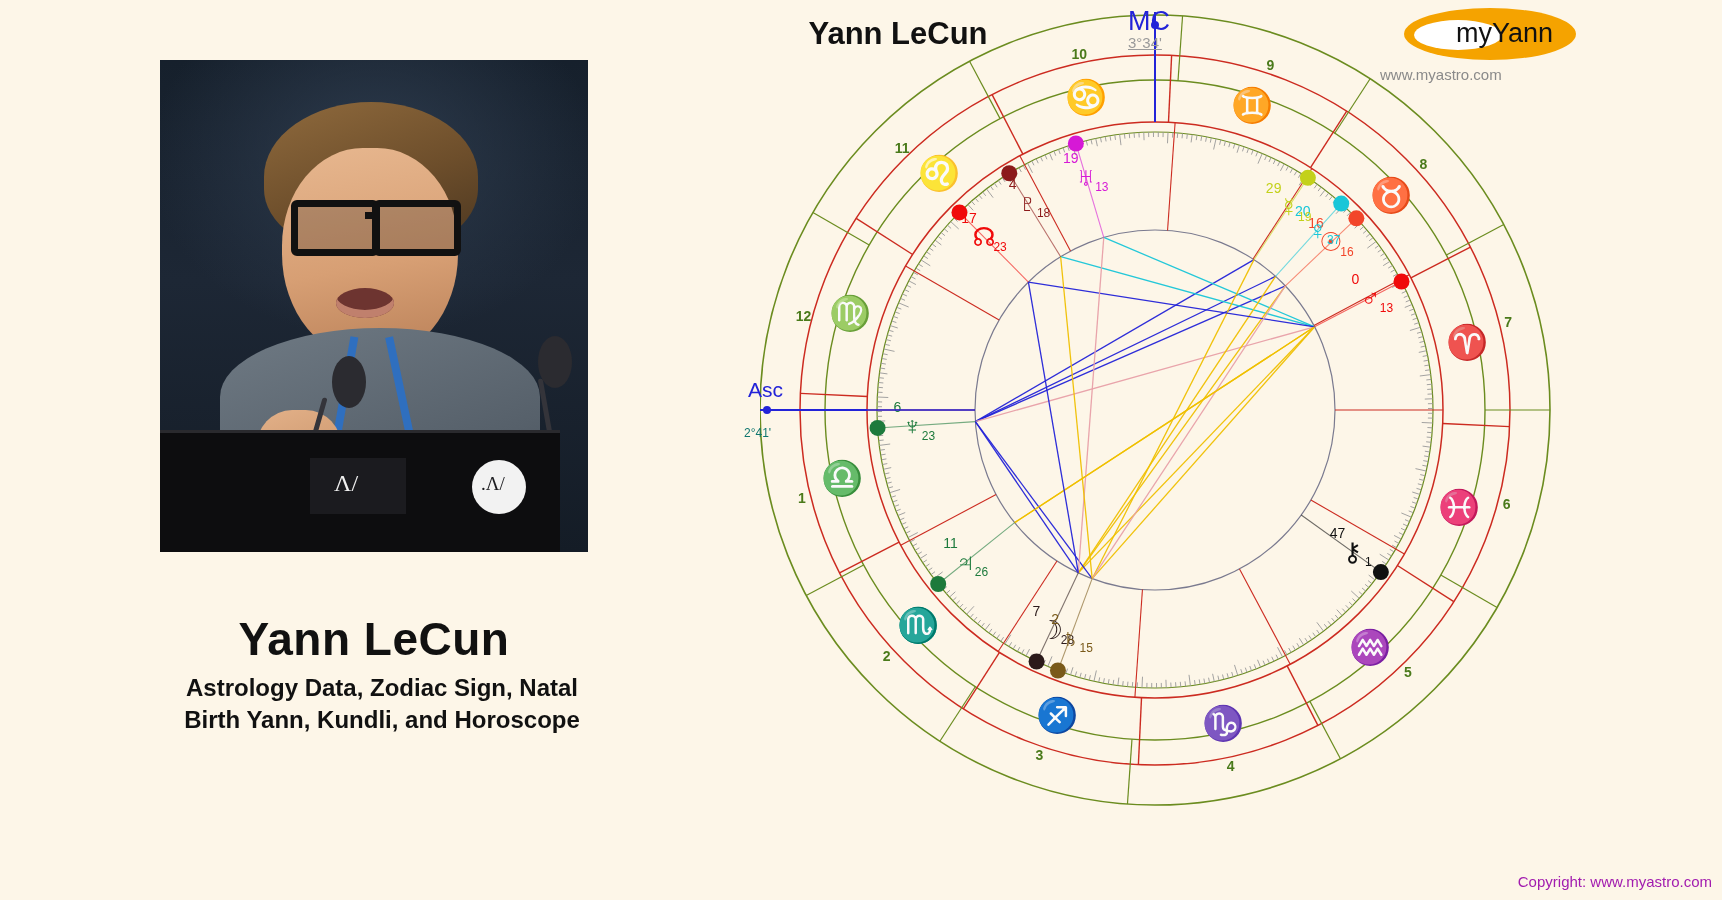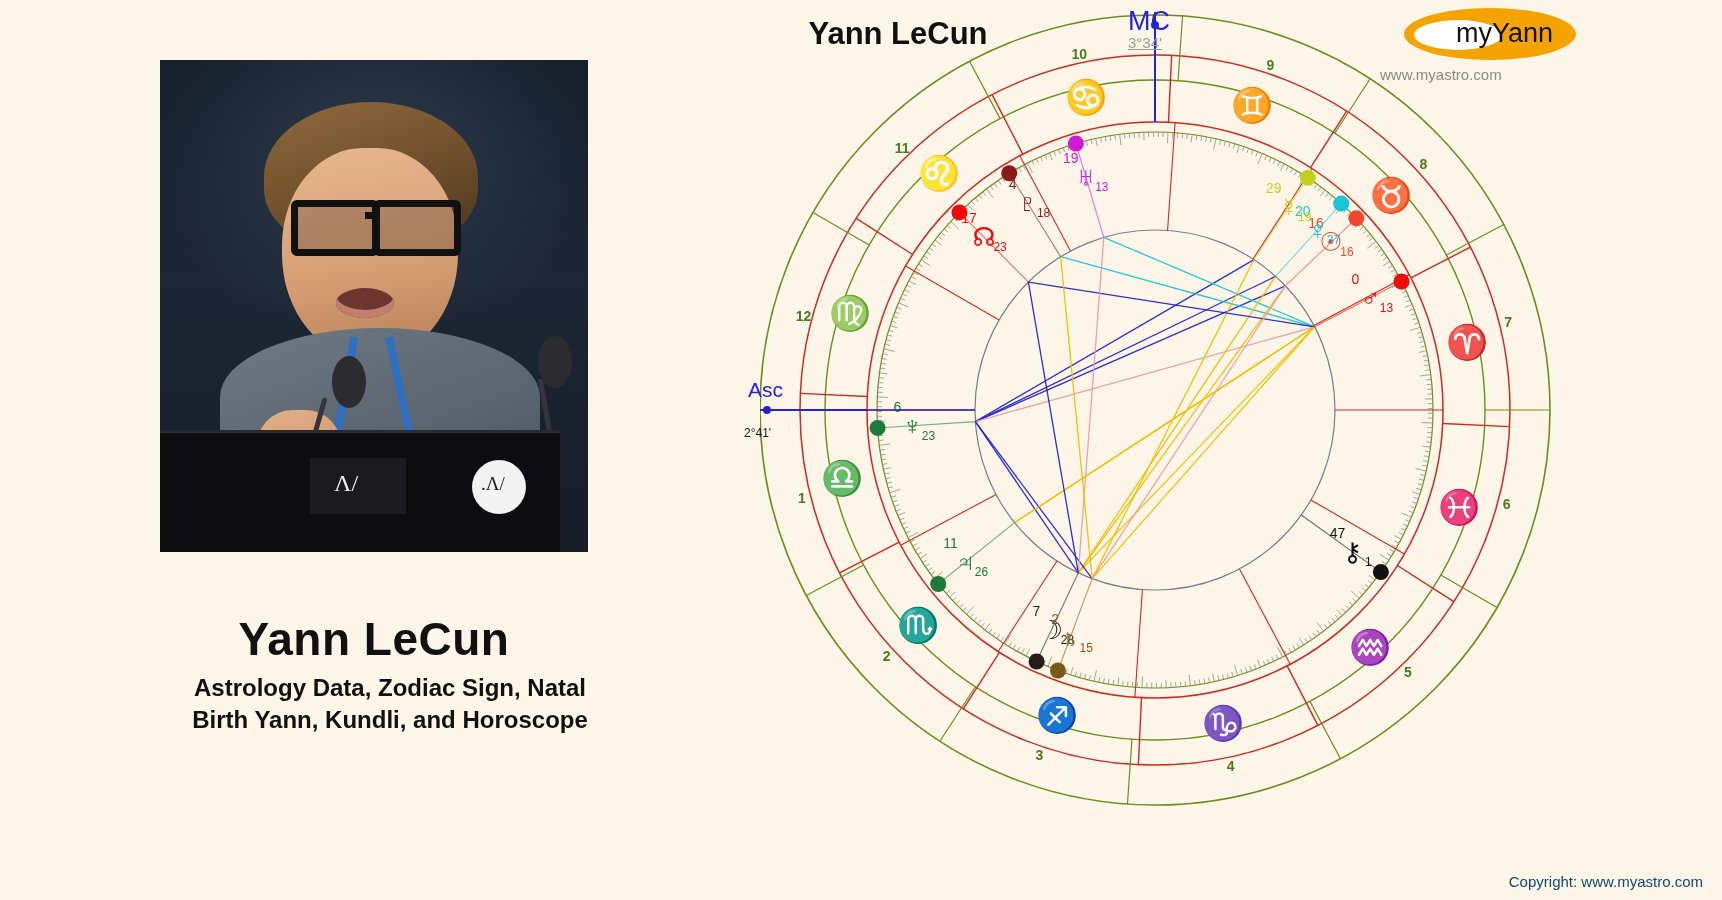--- a/index.html
+++ b/index.html
@@ -51,54 +51,54 @@
   .ph-mic-l{position:absolute;left:172px;top:296px;width:34px;height:52px;border-radius:50%;background:#2b2b30;}
   .ph-mic-r{position:absolute;left:378px;top:276px;width:34px;height:52px;border-radius:50%;background:#2b2b30;}
   .ph-stem-l{position:absolute;left:150px;top:336px;width:5px;height:92px;background:#34343a;transform:rotate(16deg);border-radius:3px;}
   .ph-stem-r{position:absolute;left:386px;top:318px;width:5px;height:96px;background:#34343a;transform:rotate(-10deg);border-radius:3px;}
 
   .left-title{
     position:absolute;left:0;top:612px;width:748px;text-align:center;
     font-size:46px;font-weight:bold;color:#111;letter-spacing:.5px;
   }
   .left-sub{
-    position:absolute;left:16px;top:672px;width:748px;text-align:center;
+    position:absolute;left:8px;top:672px;width:748px;text-align:center;
     font-size:24px;font-weight:bold;color:#111;line-height:32px;
   }
 
   
   .chart-wrap{position:absolute;left:760px;top:0;width:962px;height:900px;}
   .chart-name{
     position:absolute;left:8px;top:16px;width:260px;text-align:center;
     font-size:31px;font-weight:bold;color:#111;
   }
   .mc-label{position:absolute;left:368px;top:6px;font-size:27px;color:#2323d8;font-family:"Liberation Sans",sans-serif;}
   .mc-deg{position:absolute;left:368px;top:34px;font-size:15px;color:#9a9a9a;text-decoration:underline;}
   .asc-label{position:absolute;left:-12px;top:378px;font-size:21px;color:#2323d8;}
-  .asc-deg{position:absolute;left:-16px;top:426px;font-size:12px;color:#0f172a;}
+  .asc-deg{position:absolute;left:-16px;top:426px;font-size:12px;color:#0f766e;}
 
   
   .logo{
     position:absolute;left:644px;top:8px;width:172px;height:52px;
     border-radius:50%;background:#f5a300;
   }
   .logo-white{
     position:absolute;left:10px;top:12px;width:88px;height:30px;border-radius:50%;background:#ffffff;
   }
   .logo-txt{
     position:absolute;left:52px;top:10px;width:130px;
     font-size:27px;color:#111;font-family:"Liberation Sans",sans-serif;
   }
   .logo-txt .b{font-weight:normal;margin-top:9px;}
   .logo-url{
     position:absolute;left:620px;top:66px;width:220px;text-align:left;
     font-size:15px;color:#8a8a8a;
   }
   .copyright{
-    position:absolute;right:19px;bottom:10px;font-size:15px;color:#0c4a6e;
+    position:absolute;right:10px;bottom:10px;font-size:15px;color:#a21caf;
   }
   svg{display:block;}
   text{font-family:"Liberation Sans",sans-serif;}
 </style>
 </head>
 <body>
 
 <div class="page">
 
   <div class="left-panel">

